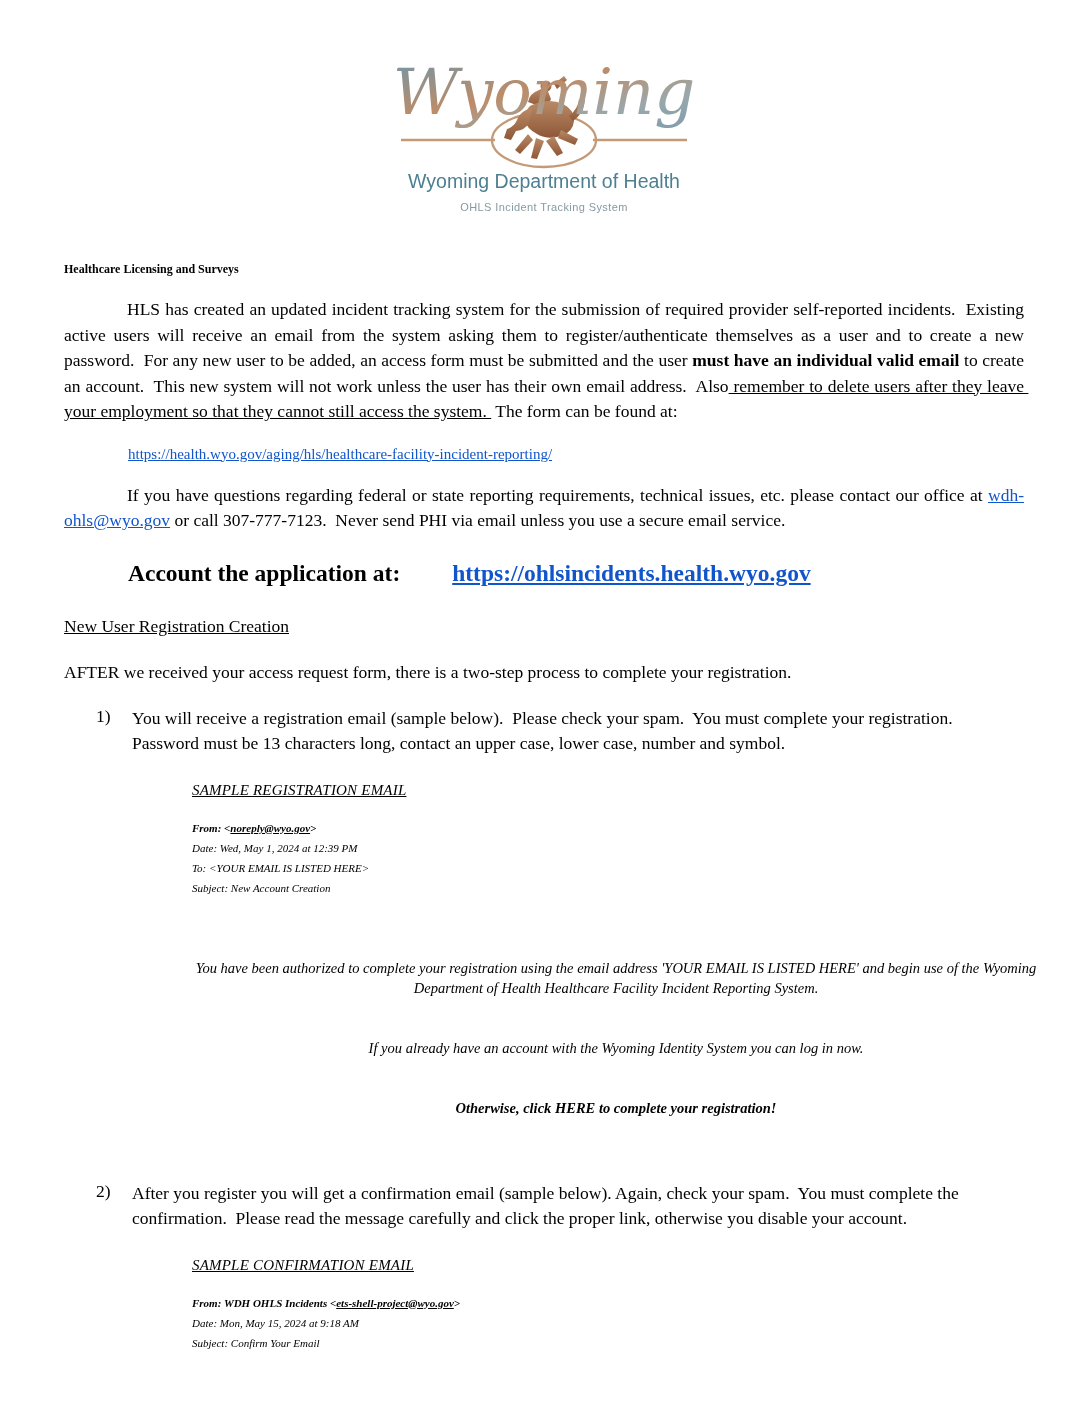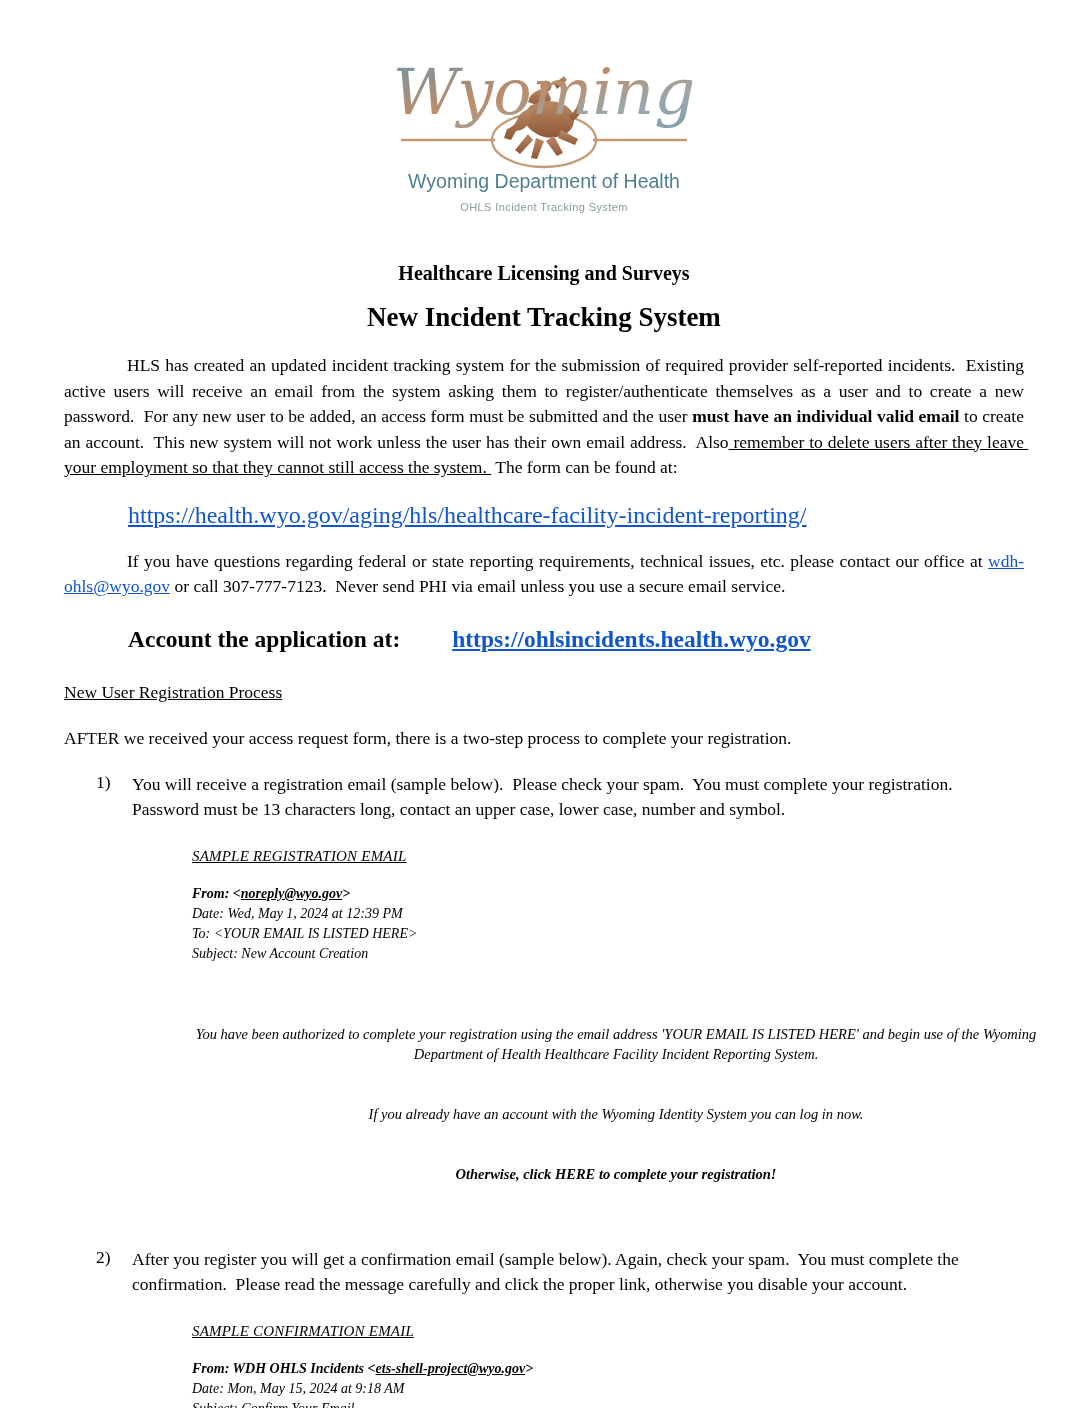--- a/index.html
+++ b/index.html
@@ -9,51 +9,51 @@
     font-family:"Liberation Serif", serif; color:#000; overflow:hidden;
     position:relative;
   }
   .content { padding:22px 64px 0 64px; }
 
   
   .logo-wrap { text-align:center; }
   .logo-wrap svg { display:inline-block; }
 
   
-  .subtitle { text-align:center; font-size:20px; font-weight:bold; margin-top:36px; }
+  .subtitle { text-align:left; font-size:12px; font-weight:bold; margin-top:36px; }
   .doc-title { text-align:center; font-size:27px; font-weight:bold; margin-top:17px; }
 
   
   .para {
     font-size:17.5px; line-height:25.5px; text-align:justify;
     text-indent:63px; white-space:pre-wrap; margin-top:20px;
   }
   .bold { font-weight:bold; }
   .ul { text-decoration:underline; }
   a.link { color:#1155cc; text-decoration:underline; cursor:pointer; }
 
-  .form-link-line { margin:21px 0 0 64px; font-size:24px; }
+  .form-link-line { margin:21px 0 0 64px; font-size:15px; }
 
   .access-line { margin:26px 0 0 64px; font-size:23.5px; font-weight:bold; }
   .access-line a.link { margin-left:52px; font-weight:bold; }
 
   .nurp { margin-top:29px; font-size:17.5px; text-decoration:underline; }
   .after-para { margin-top:25px; font-size:17.5px; white-space:pre-wrap; }
 
   
   .step { display:flex; margin:23px 0 0 32px; }
   .step-num { width:36px; font-size:17.5px; flex:none; }
   .step-text { width:876px; font-size:17.5px; line-height:25.5px; white-space:pre-wrap; }
 
   
   .sample-heading {
     margin:25px 0 0 128px; font-size:15px; font-style:italic;
     text-decoration:underline; letter-spacing:0.2px;
   }
-  .email-head { margin:19px 0 0 128px; font-size:14px; font-style:italic; line-height:20px; }
+  .email-head { margin:19px 0 0 128px; font-size:11px; font-style:italic; line-height:20px; }
   .email-head .from-line { font-weight:bold; }
   .email-body {
     margin:20px 0 0 128px; width:848px; font-size:14.5px;
     font-style:italic; line-height:20px; white-space:pre-wrap;text-align:center;
   }
 </style>
 </head>
 <body>
 
 <div class="page">
@@ -93,35 +93,34 @@
           <path d="M180 94 q9 -7 10 -17 l6 1 q-1 13 -12 21 z"></path>
         </g>
 
         <text x="155" y="92" text-anchor="middle" font-family="DejaVu Serif, serif" font-style="italic" font-size="64" fill="url(#wgrad)">Wyoming</text>
         <text x="155" y="166" text-anchor="middle" font-family="Liberation Sans, sans-serif" font-size="19.5" fill="#4d7f91">Wyoming Department of Health</text>
         <text x="155" y="189" text-anchor="middle" font-family="Liberation Sans, sans-serif" font-size="11" fill="#879aa1" letter-spacing="0.4">OHLS Incident Tracking System</text>
       </svg>
     </div>
 
     <div class="subtitle">Healthcare Licensing and Surveys</div>
-    <div class="doc-title">New Incident Tracking System</div>
 
     <p class="para"><span>HLS has created an updated incident tracking system for the submission of required provider self-reported incidents.  Existing active users will receive an email from the system asking them to register/authenticate themselves as a user and to create a new password.  For any new user to be added, an access form must be submitted and the user </span><span class="bold">must have an individual valid email</span><span> to create an account.  This new system will not work unless the user has their own email address.  Also</span><span class="ul"> remember to delete users after they leave your employment so that they cannot still access the system. </span><span> The form can be found at:</span></p>
 
     <div class="form-link-line">
       <a class="link">https://health.wyo.gov/aging/hls/healthcare-facility-incident-reporting/</a>
     </div>
 
     <p class="para"><span>If you have questions regarding federal or state reporting requirements, technical issues, etc. please contact our office at </span><a class="link">wdh-ohls@wyo.gov</a><span> or call 307-777-7123.  Never send PHI via email unless you use a secure email service.</span></p>
 
     <div class="access-line">
       <span>Account the application at:</span><a class="link">https://ohlsincidents.health.wyo.gov</a>
     </div>
 
-    <div class="nurp">New User Registration Process</div>
+    <div class="nurp">New User Registration Creation</div>
     <p class="after-para">AFTER we received your access request form, there is a two-step process to complete your registration.</p>
 
     <div class="step">
       <span class="step-num">1)</span>
       <span class="step-text">You will receive a registration email (sample below).  Please check your spam.  You must complete your registration.  Password must be 13 characters long, contact an upper case, lower case, number and symbol.</span>
     </div>
 
     <div class="sample-heading">SAMPLE REGISTRATION EMAIL</div>
     <div class="email-head">
       <div class="from-line"><span>From:  &lt;</span><span class="ul">noreply@wyo.gov</span><span>&gt;</span></div>

